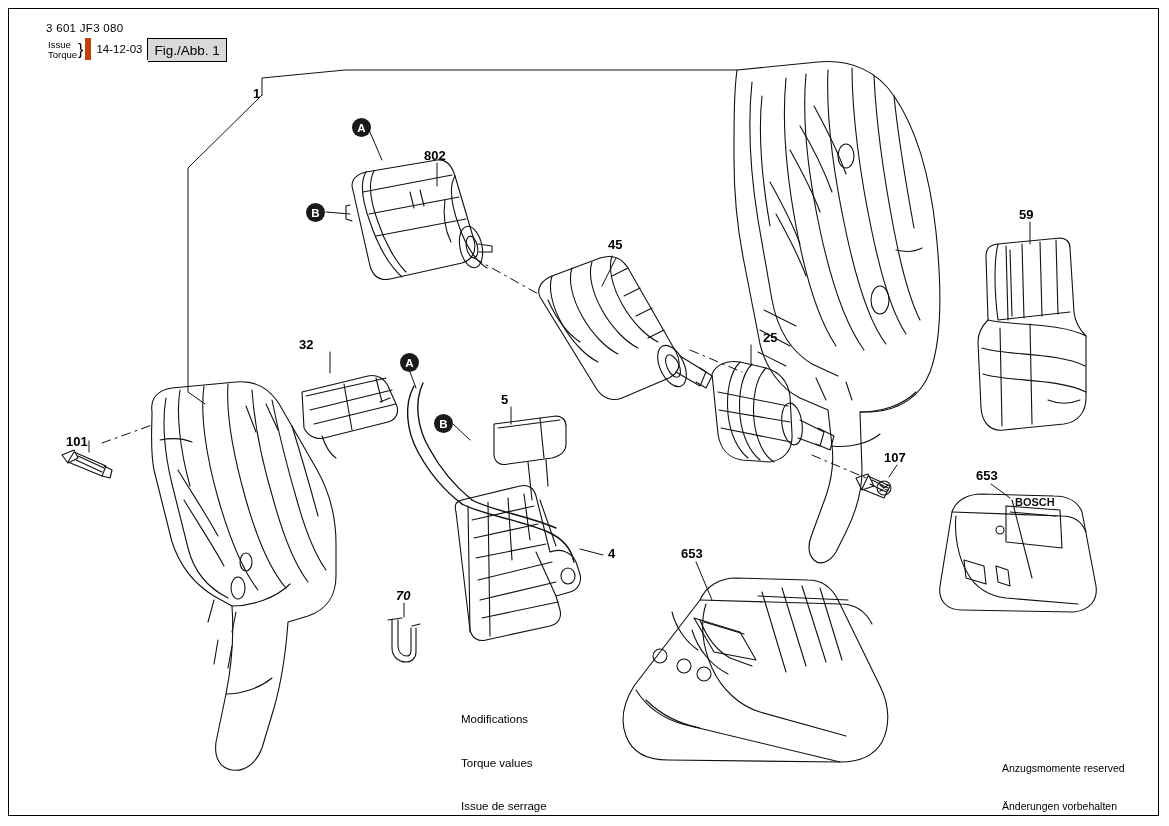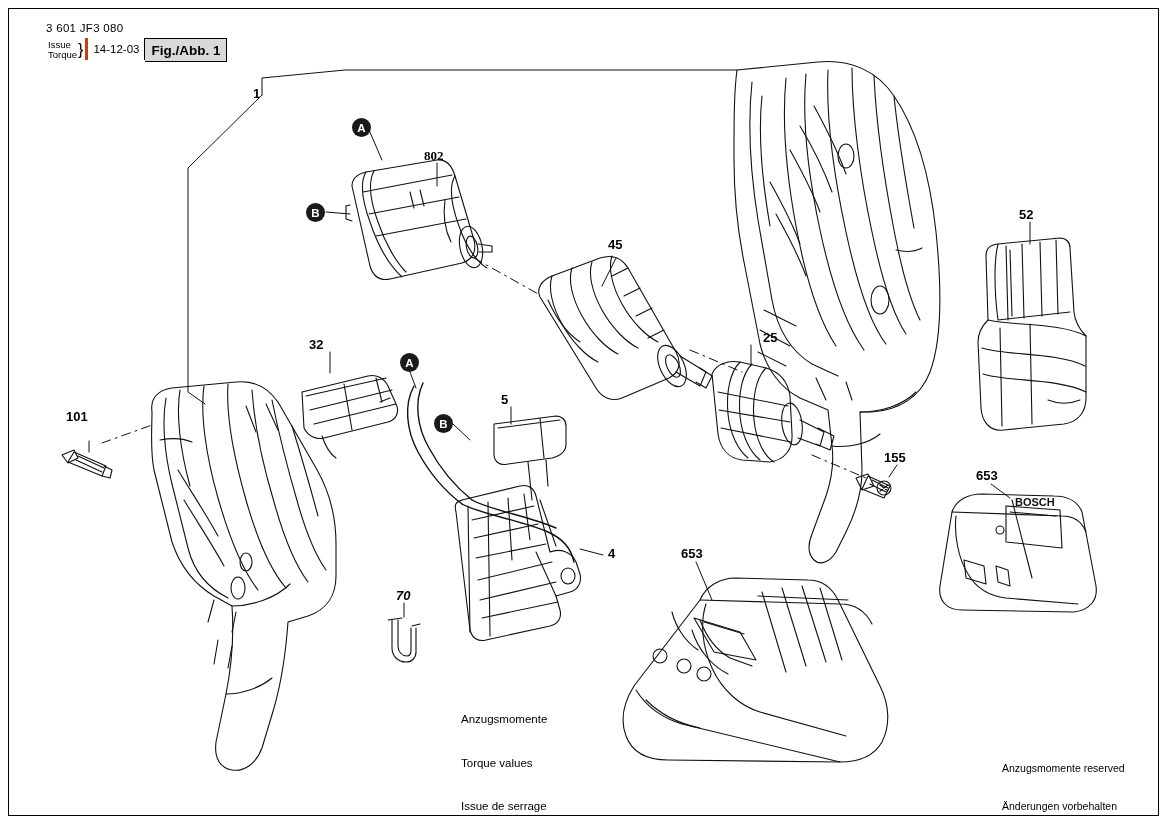--- a/index.html
+++ b/index.html
@@ -19,24 +19,24 @@
   .hdr{position:absolute;left:46px;top:22px;font-size:11.5px;letter-spacing:.3px;}
   .hdr .partno{font-size:11.5px;}
   .issbox{position:absolute;left:46px;top:38px;display:flex;align-items:stretch;}
   .issbox .lbl{
     font-size:9.5px;line-height:10px;padding:2px 1px 2px 2px;
     display:flex;flex-direction:column;justify-content:center;
   }
   .issbox .brace{font-size:16px;line-height:22px;padding:0 2px 0 0;display:flex;align-items:center;}
   .issbox .date{
     font-size:11.5px;display:flex;align-items:center;padding:0 5px;
-    border-left:3px solid #c2410c;border-right:1px solid #000;height:22px;
+    border-left:6px solid #c2410c;border-right:1px solid #000;height:22px;
   }
   .issbox .fig{
-    font-size:13.5px;font-weight:bold;display:flex;align-items:center;
+    font-size:13.5px;font-weight:normal;display:flex;align-items:center;
     padding:0 6px;height:22px;border:1px solid #000;border-left:none;
     background:#d9d9d9;
   }
 
   .num{position:absolute;font-size:13px;font-weight:bold;}
   .smalltxt{position:absolute;font-size:11.5px;line-height:14.5px;white-space:pre;}
   .modtxt{position:absolute;font-size:10.5px;line-height:12.5px;white-space:pre;text-align:left;}
 
   .cbadge{
     position:absolute;width:19px;height:19px;border-radius:50%;
@@ -60,40 +60,40 @@
     <div class="lbl">
       <span>Issue</span>
       <span>Torque</span>
     </div>
     <div class="brace">}</div>
     <div class="date">14-12-03</div>
     <div class="fig">Fig./Abb. 1</div>
   </div>
 
   <div class="num" style="left:253px;top:86px;">1</div>
-  <div class="num" style="left:424px;top:148px;font-family:Liberation Serif, serif;">802</div>
+  <div class="num" style="left:424px;top:148px;">802</div>
   <div class="num" style="left:608px;top:237px;">45</div>
-  <div class="num" style="left:1019px;top:207px;">52</div>
-  <div class="num" style="left:309px;top:337px;text-align:right;">32</div>
+  <div class="num" style="left:1019px;top:207px;">59</div>
+  <div class="num" style="left:299px;top:337px;text-align:right;">32</div>
   <div class="num" style="left:763px;top:330px;">25</div>
   <div class="num" style="left:501px;top:392px;">5</div>
-  <div class="num" style="left:66px;top:409px;">101</div>
-  <div class="num" style="left:884px;top:450px;">155</div>
+  <div class="num" style="left:66px;top:434px;">101</div>
+  <div class="num" style="left:884px;top:450px;">107</div>
   <div class="num" style="left:608px;top:546px;">4</div>
   <div class="num" style="left:396px;top:588px;font-style:italic;">70</div>
   <div class="num" style="left:681px;top:546px;">653</div>
   <div class="num" style="left:976px;top:468px;">653</div>
 
   <div class="cbadge" style="left:352px;top:118px;">A</div>
   <div class="cbadge" style="left:306px;top:203px;">B</div>
   <div class="cbadge" style="left:400px;top:353px;">A</div>
   <div class="cbadge" style="left:434px;top:414px;">B</div>
 
   <div class="smalltxt" style="left:461px;top:683px;">
-    <div>Anzugsmomente</div>
+    <div>Modifications</div>
     <div>Torque values</div>
     <div>Issue de serrage</div>
     
     
     
   </div>
 
   <div class="modtxt" style="left:1002px;top:737px;">
     <div>Anzugsmomente reserved</div>
     <div>Änderungen vorbehalten</div>

